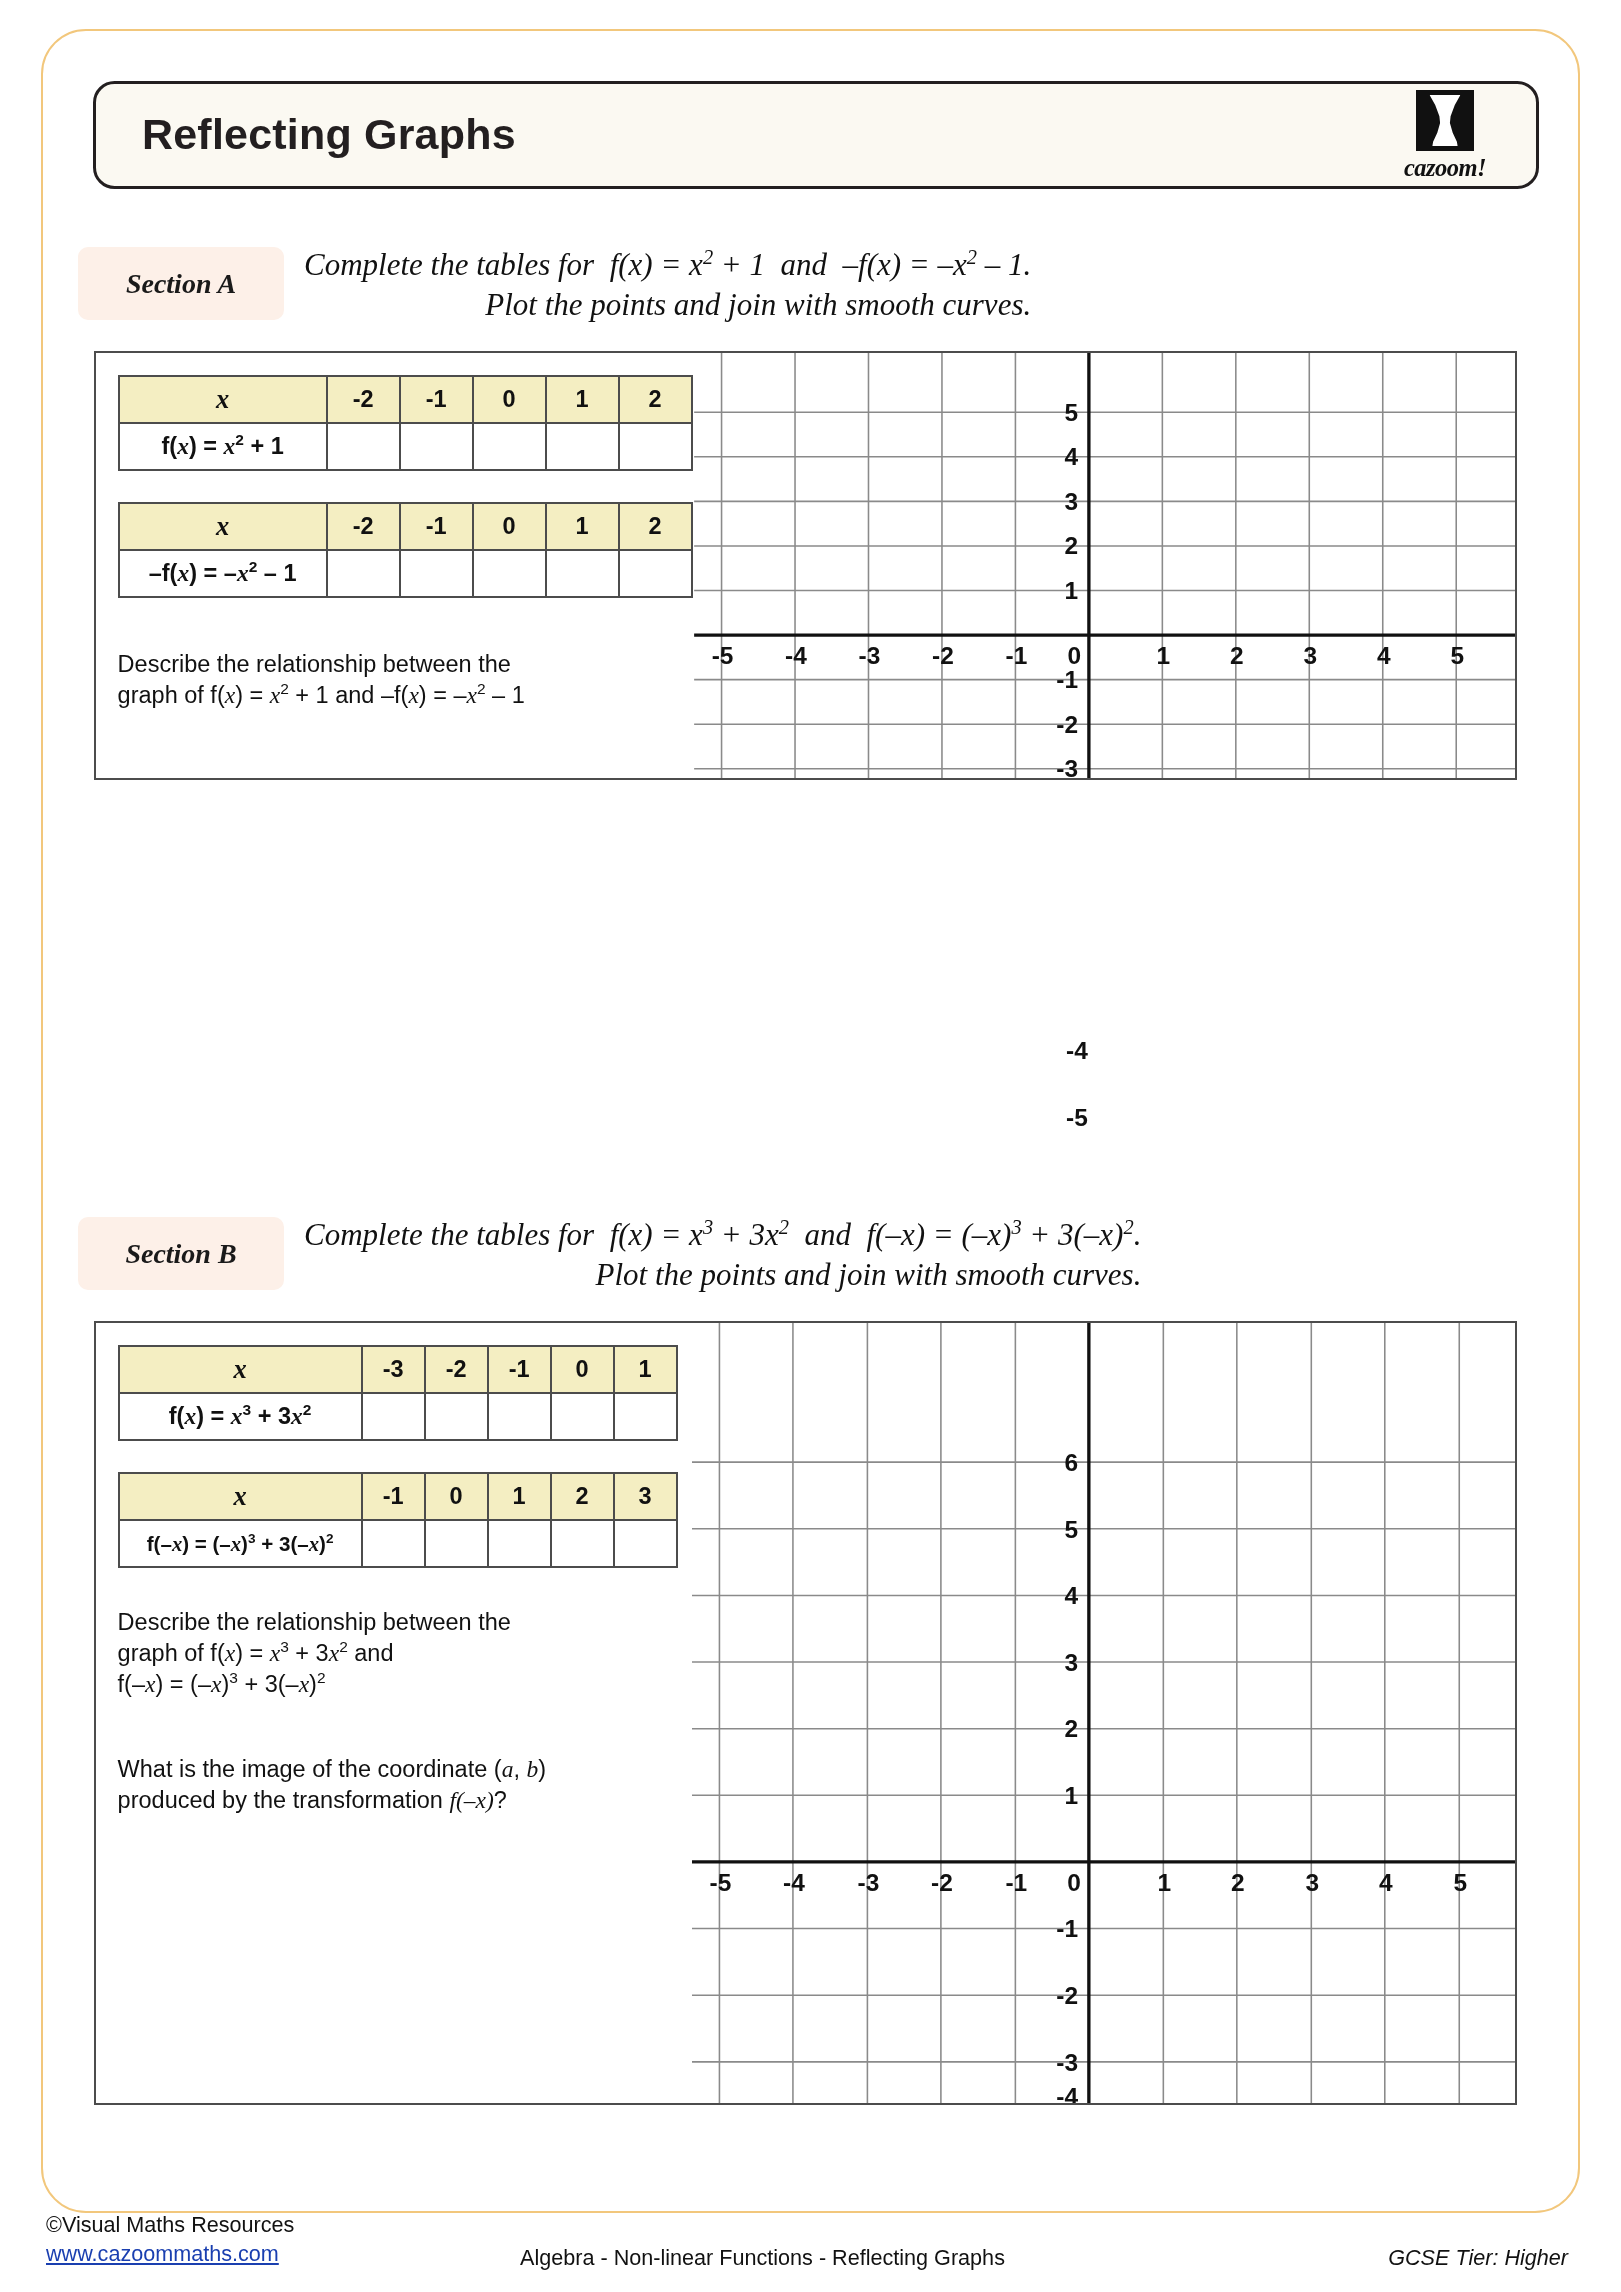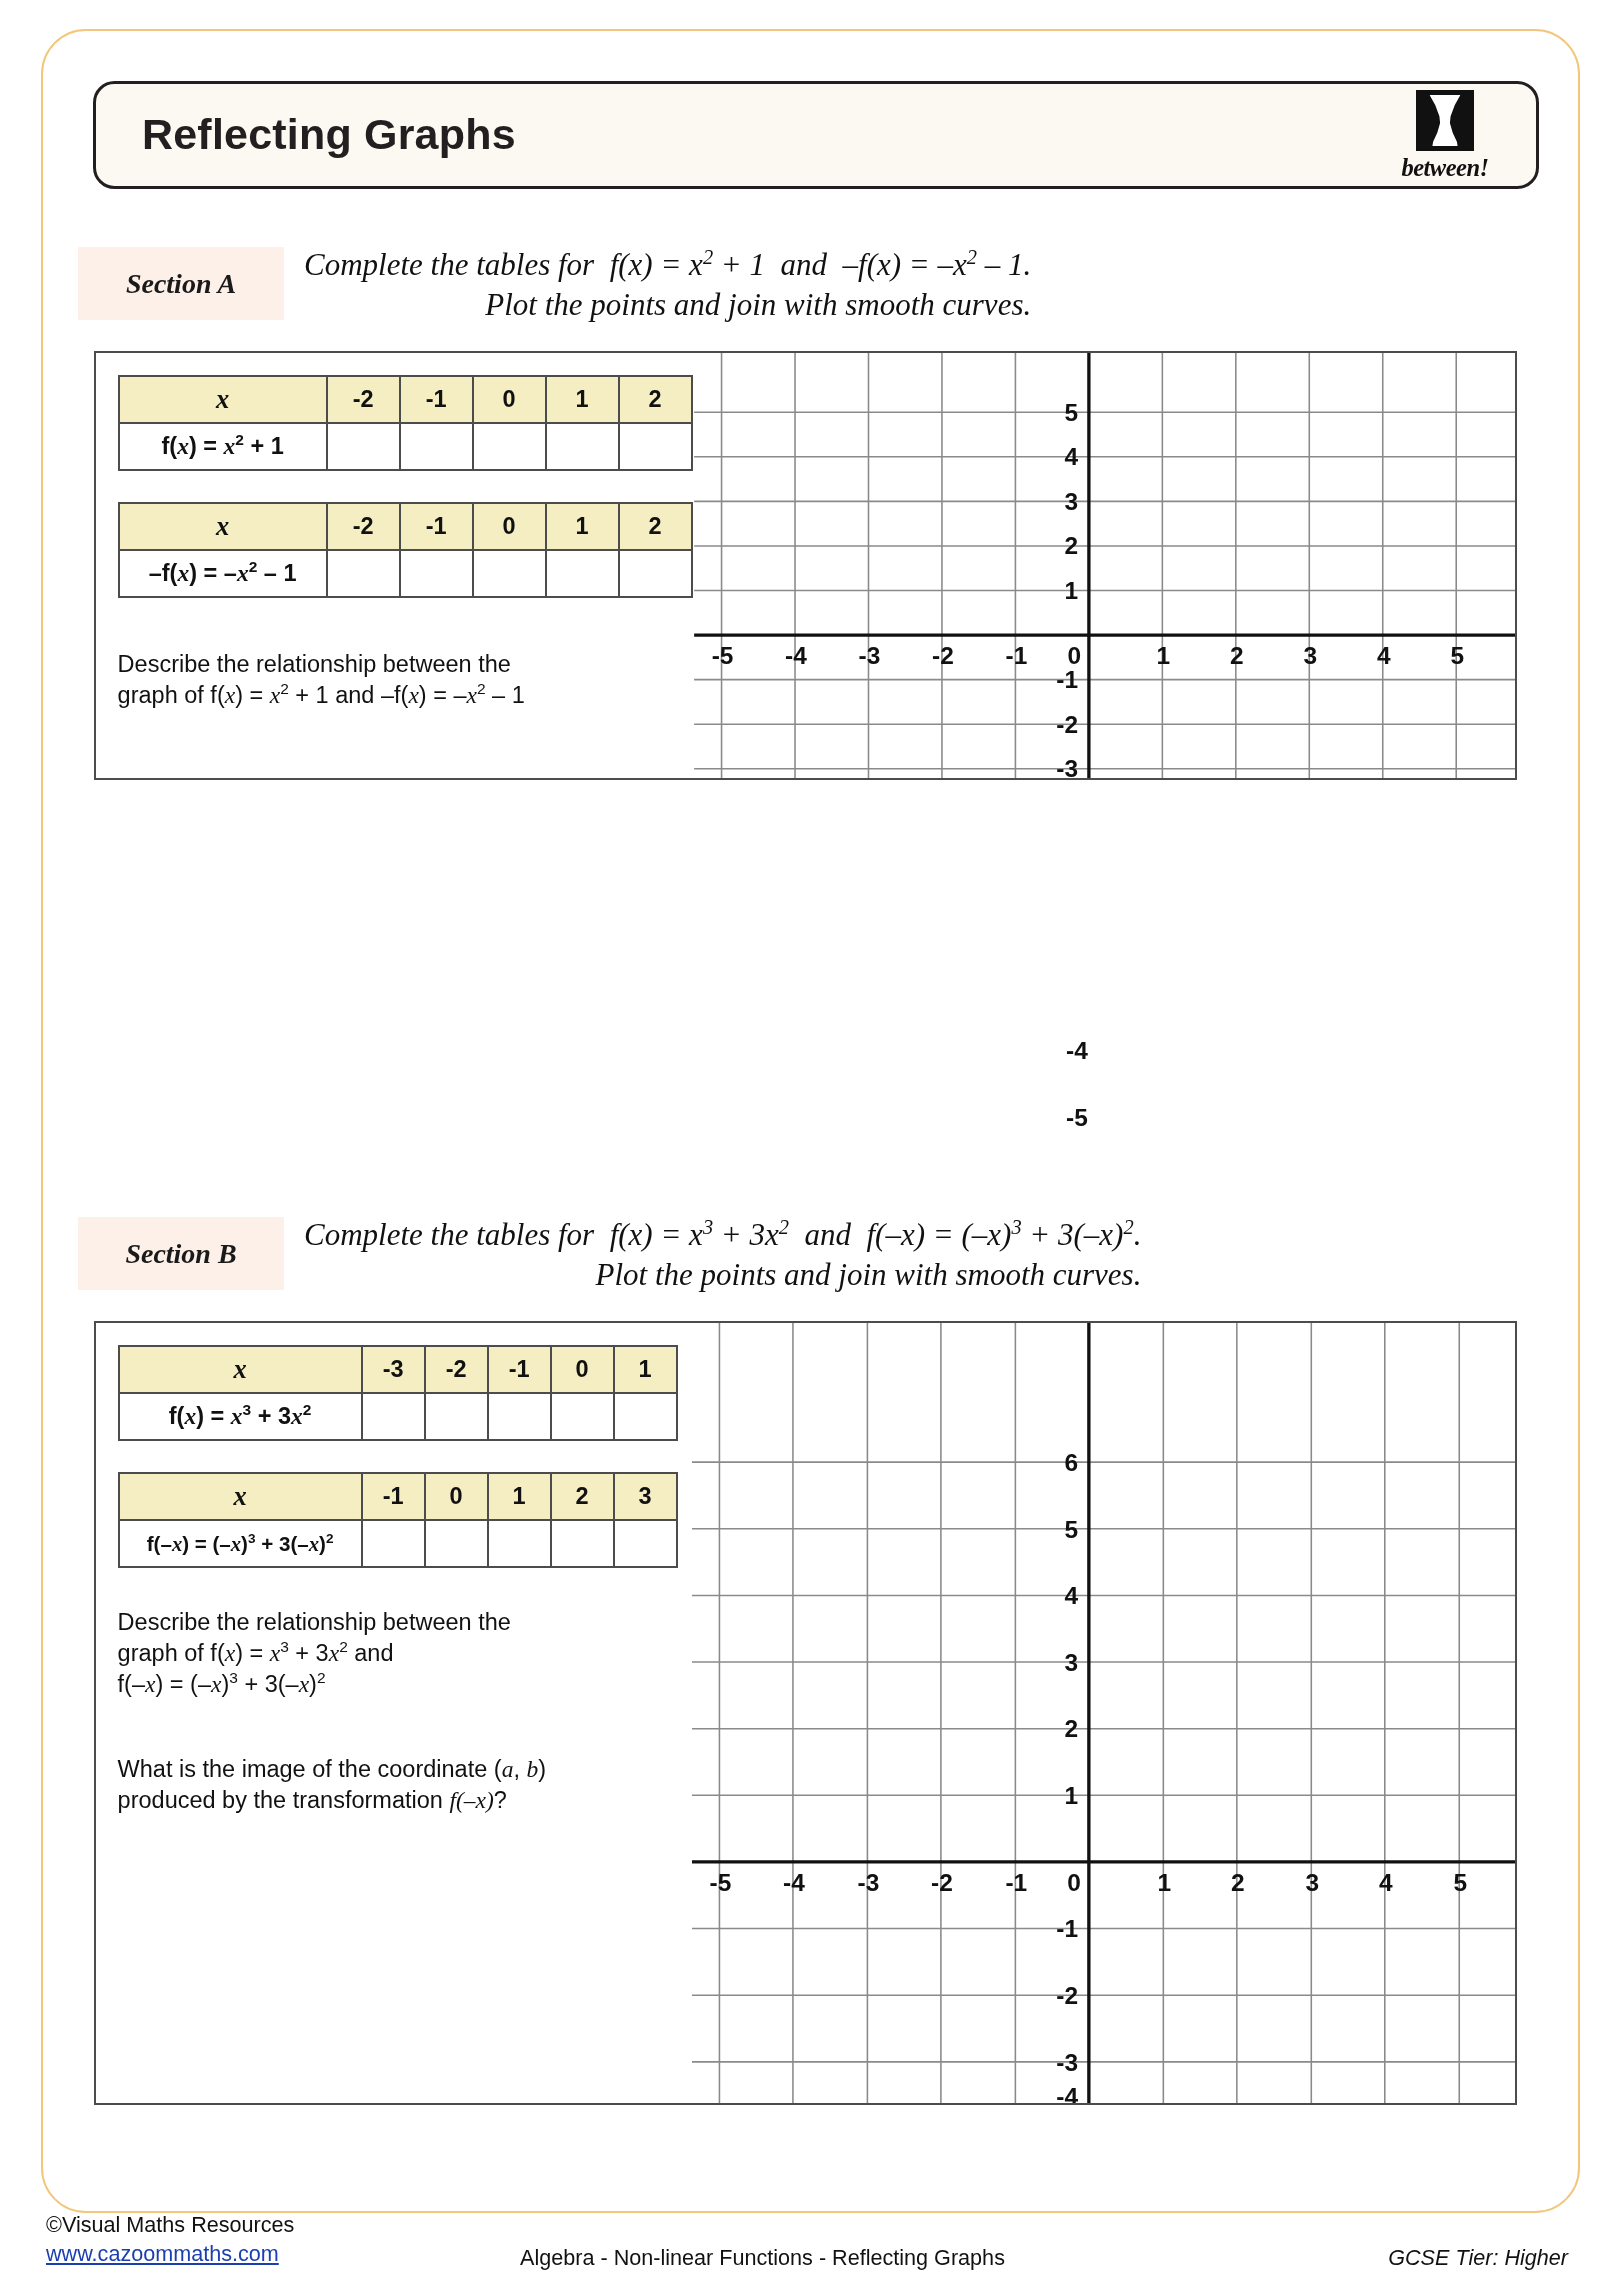--- a/index.html
+++ b/index.html
@@ -72,21 +72,21 @@
     font-style:italic;
     font-size:24.5px;
     color:#111111;
     letter-spacing:-0.5px;
   }
 
   
   .section-pill {
     position:absolute;
     background:#FDF0E8;
-    border-radius:1px;
+    border-radius:10px;
     width:206px; height:73px;
     display:flex; align-items:center; justify-content:center;
   }
   .section-pill span {
     font-family:"Liberation Serif", serif;
     font-weight:bold; font-style:italic;
     font-size:28px;
     color:#1a1a1a;
   }
   .section-instr {
@@ -185,21 +185,21 @@
 <body>
 
 <div class="page-frame"></div>
 
 <div class="title-box">
   <div class="title-text">Reflecting Graphs</div>
   <div class="logo">
     <div class="logo-mark">
       <div class="logo-vase"></div>
     </div>
-    <div class="logo-word">between!</div>
+    <div class="logo-word">cazoom!</div>
   </div>
 </div>
 
 <div class="section-pill" style="left:78px; top:247px;">
   <span>Section A</span>
 </div>
 <div class="section-instr" style="left:304px; top:245px;">
   <span class="ln">Complete the tables for&nbsp; f(<span class="var">x</span>) = <span class="var">x</span><sup>2</sup> + <span class="var">1</span>&nbsp; and&nbsp; –f(<span class="var">x</span>) = –<span class="var">x</span><sup>2</sup> – <span class="var">1</span>.</span>
   <span class="ln">Plot the points and join with smooth curves.</span>
 </div>

